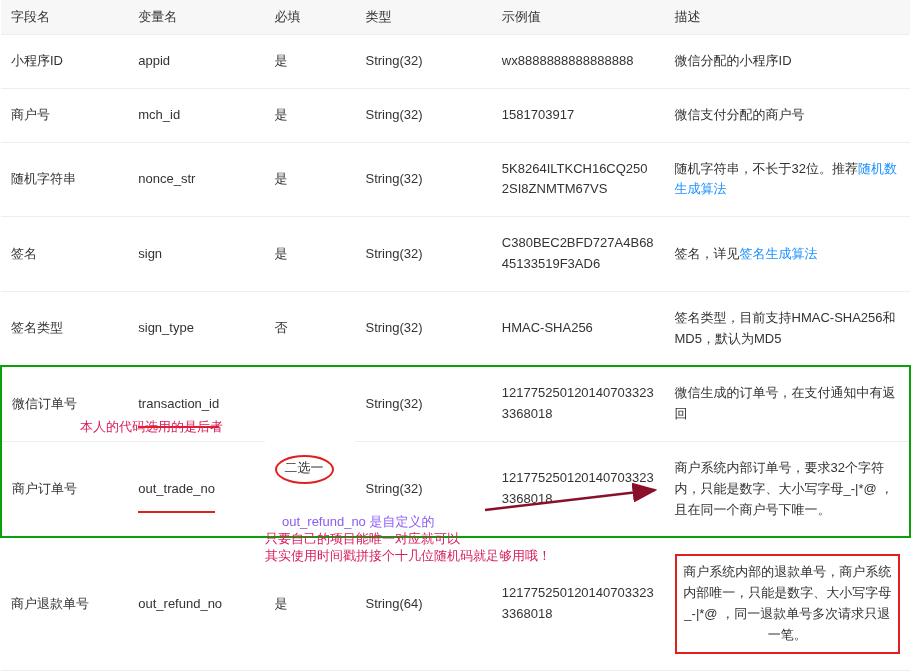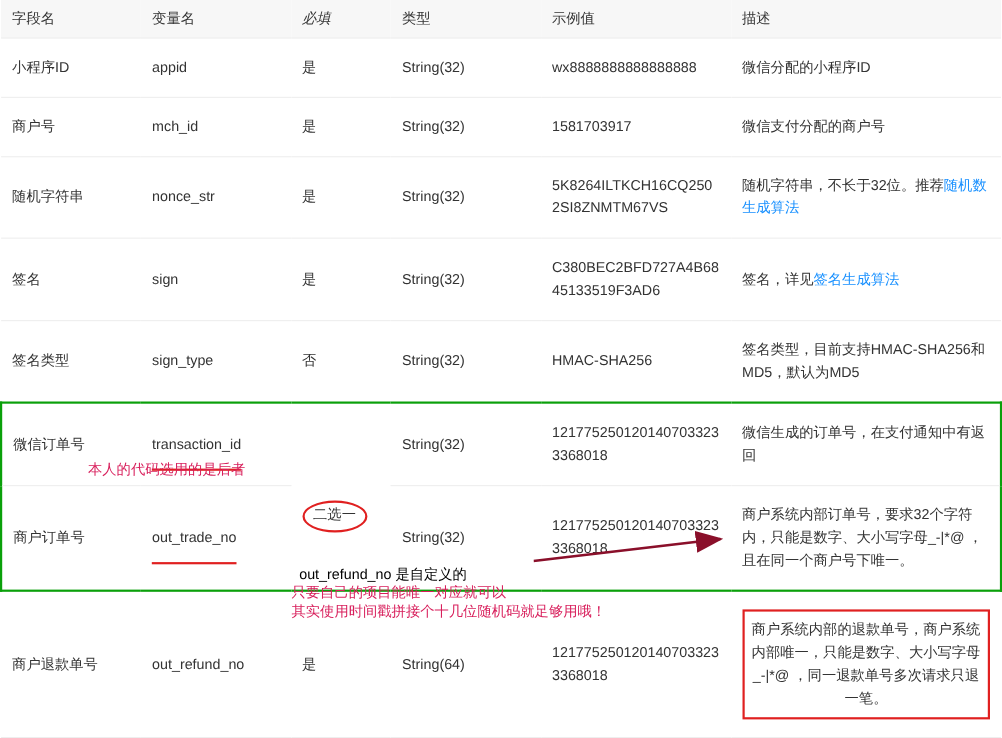--- a/index.html
+++ b/index.html
@@ -24,21 +24,21 @@
       border-bottom: 1px solid #eee;
     }
     td {
       padding: 16px 10px;
       border-bottom: 1px solid #eee;
       vertical-align: middle;
       line-height: 1.6;
     }
     .col-field { width: 14%; }
     .col-var { width: 15%; margin-top: 47px; }
-    .col-req { width: 10%; font-style: italic; }
+    .col-req { width: 10%; }
     .col-type { width: 15%; }
     .col-example { width: 19%; word-break: break-all; }
     .col-desc { width: 27%; margin-top: 48px; }
     a.link { color: #1890ff; text-decoration: none; }
     
     .underline-red { border-bottom: 2px solid #e02020; padding-bottom: 15px; }
     
     .oval-red {
       border: 2px solid #e02020;
       border-radius: 50%;
@@ -146,21 +146,21 @@
       <td>
           <div class="red-box" style="padding:6px;">商户系统内部的退款单号，商户系统内部唯一，只能是数字、大小写字母_-|*@ ，同一退款单号多次请求只退一笔。</div>
         </td>
     </tr>
 
   </tbody>
 </table>
 
 <div class="annotation" style="top:418px;left:80px;color:#d81e5b;text-align:right;">本人的代码选用的是后者</div>
 
-<div class="annotation" style="top:513px;left:272px;color:#000000;">out_refund_no 是自定义的</div>
+<div class="annotation" style="top:513px;left:282px;color:#8b5cf6;">out_refund_no 是自定义的</div>
 <div class="annotation" style="top:530px;left:265px;color:#d81e5b;">只要自己的项目能唯一对应就可以</div>
 <div class="annotation" style="top:547px;left:265px;color:#d81e5b;">其实使用时间戳拼接个十几位随机码就足够用哦！</div>
 
 <svg class="arrow" style="top:480px;left:485px;" width="180" height="40">
   <defs>
     <marker id="ah" markerWidth="10" markerHeight="8" refX="9" refY="4" orient="auto">
       <polygon points="0 0, 10 4, 0 8" fill="#8a0f2a"></polygon>
     </marker>
   </defs>
   <line x1="0" y1="30" x2="170" y2="10" stroke="#8a0f2a" stroke-width="2.5" marker-end="url(#ah)"></line>

